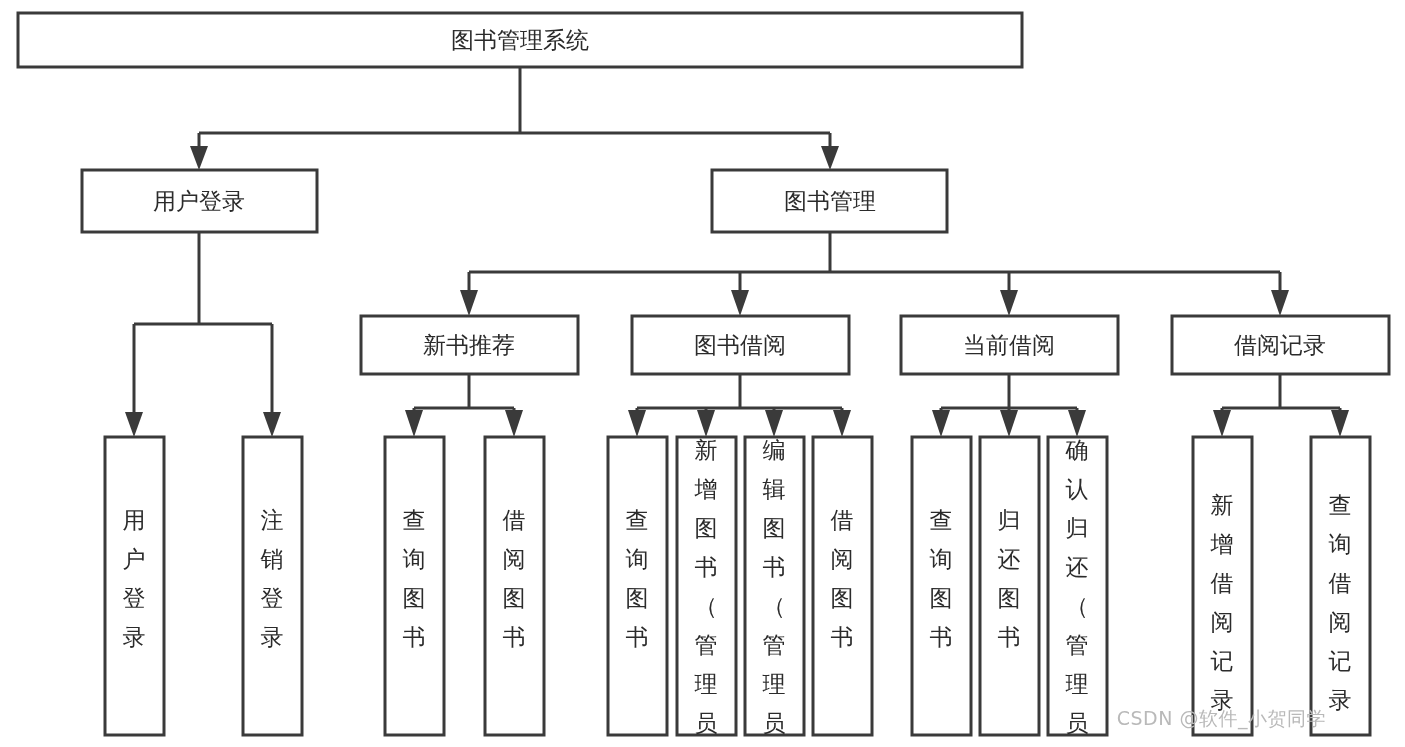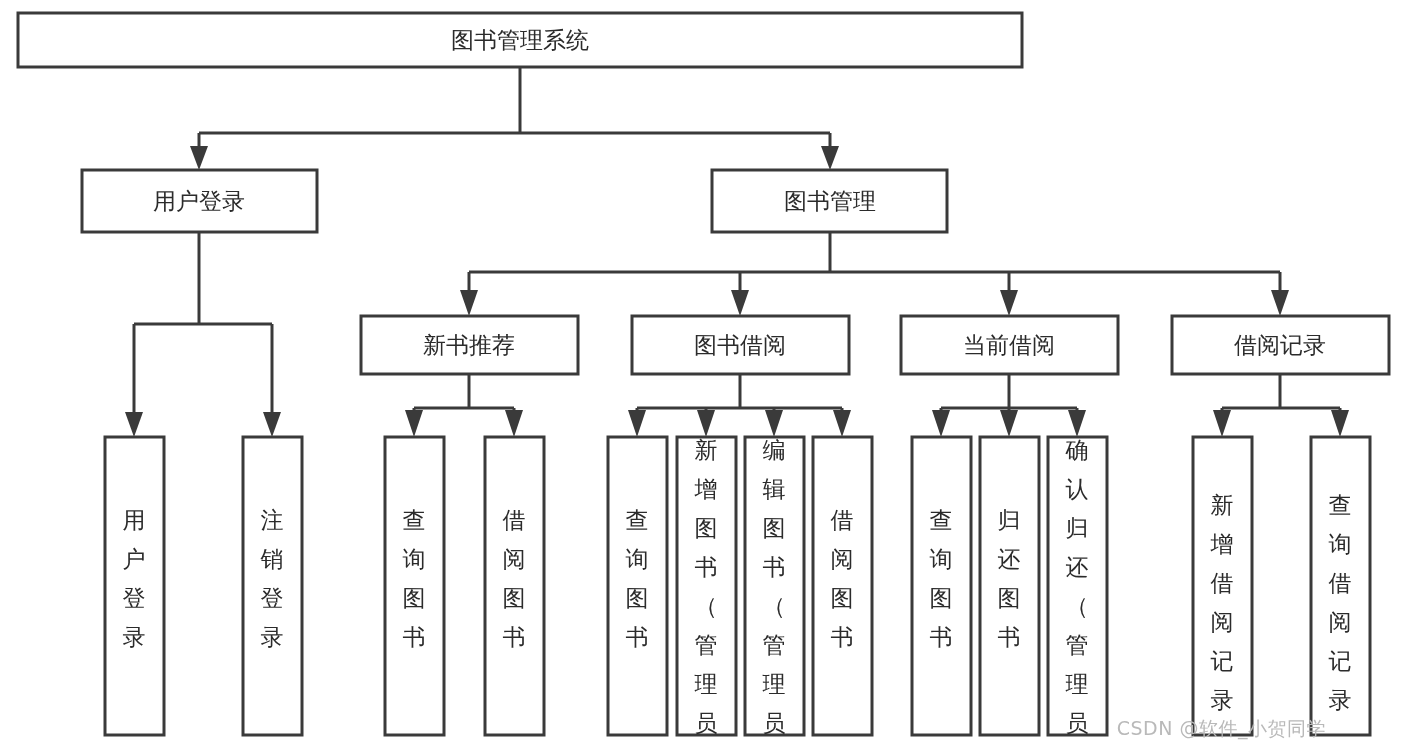--- a/index.html
+++ b/index.html
@@ -56,21 +56,21 @@
   }
   .vlabel {
     fill: #2b2b2b;
     font-family: "DejaVu Sans", "Liberation Sans", sans-serif;
     font-size: 23px;
     text-anchor: middle;
   }
   .watermark {
     position: absolute;
     right: 10px;
-    bottom: 5px;
+    bottom: 15px;
     font-family: "DejaVu Sans", "Liberation Sans", sans-serif;
     font-size: 19px;
     color: #b9b9b9;
     letter-spacing: 0.5px;
     white-space: nowrap;
     user-select: none;
   }
 </style>
 </head>
 <body>

